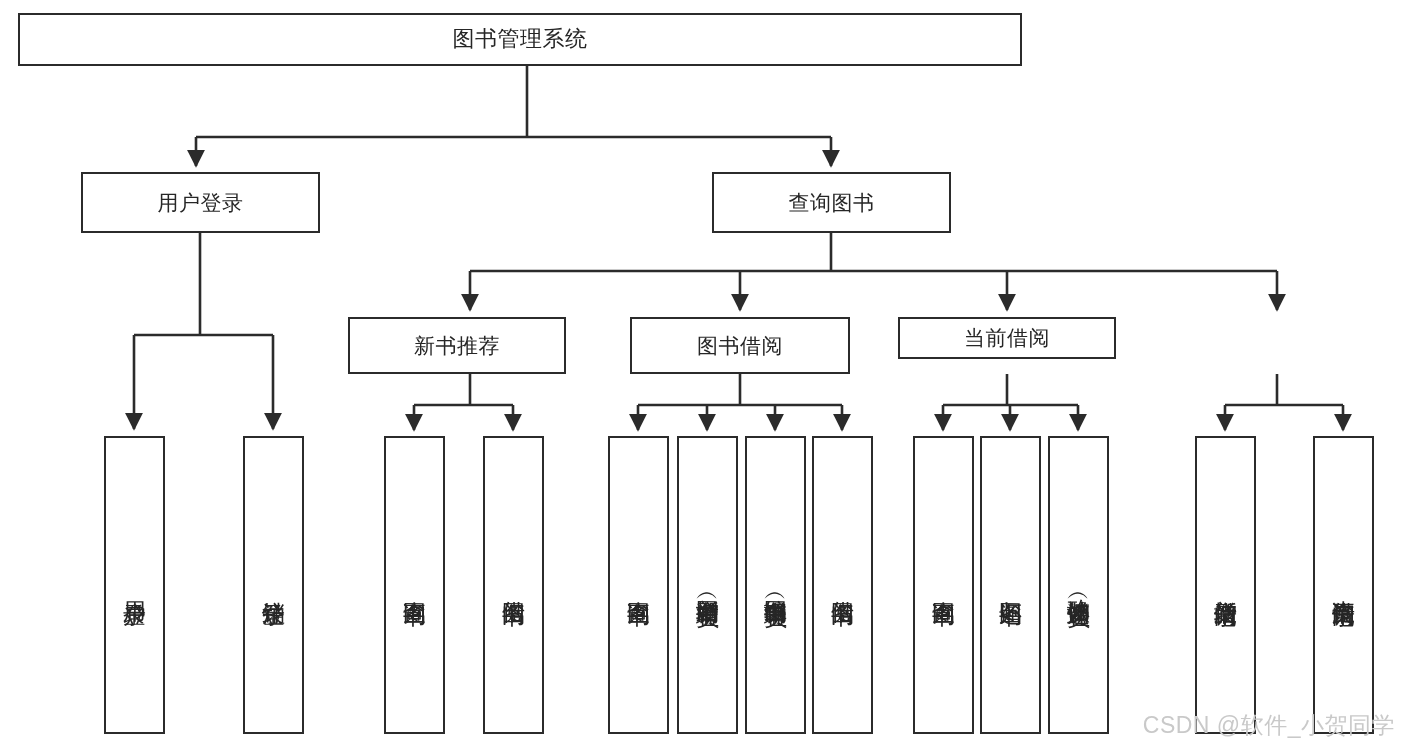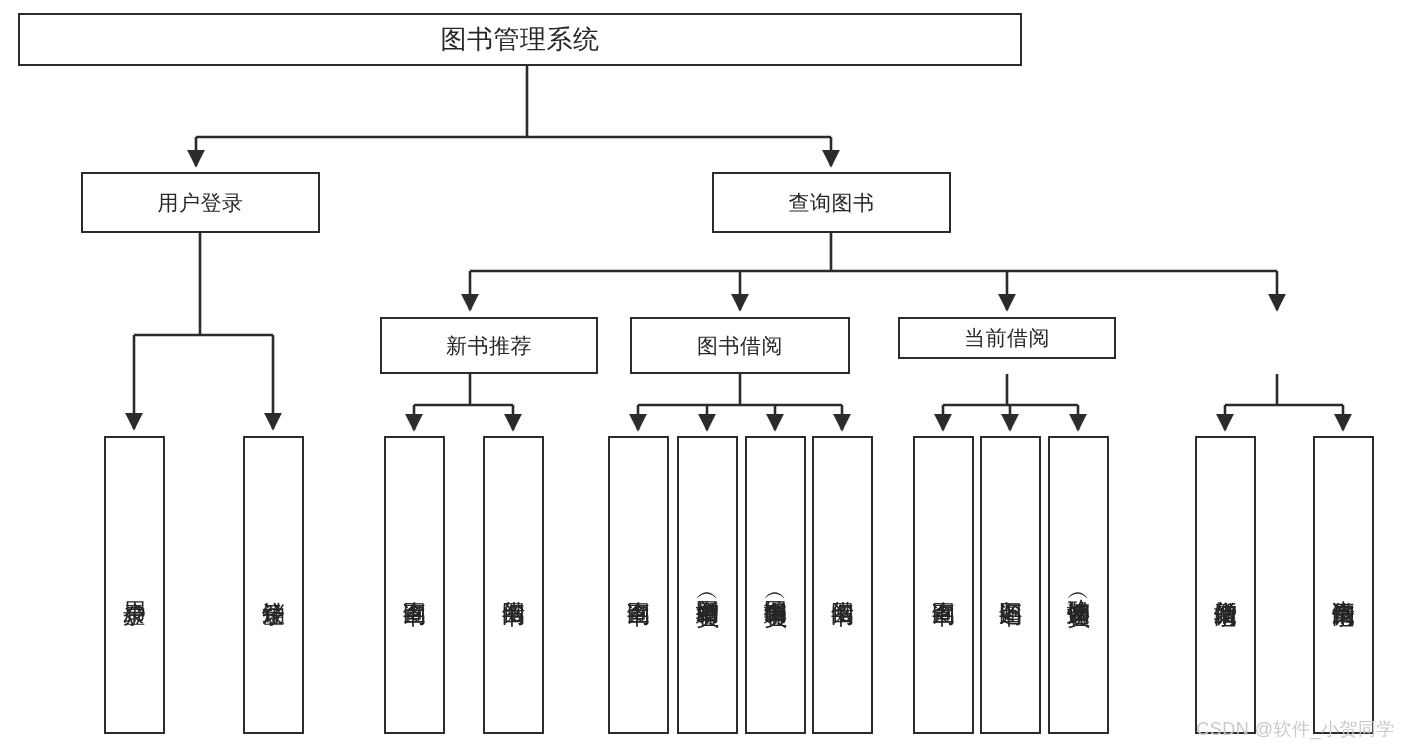--- a/index.html
+++ b/index.html
@@ -6,33 +6,33 @@
   body{width:1405px;height:747px;position:relative;overflow:hidden;
        font-family:"Liberation Sans","DejaVu Sans",sans-serif;color:#1a1a1a;}
   #canvas{position:absolute;left:0;top:0;width:1405px;height:747px;}
   svg.lines{position:absolute;left:0;top:0;width:1405px;height:747px;}
 
   .node{position:absolute;box-sizing:border-box;background:#ffffff;
         border:2px solid #2b2b2b;display:flex;align-items:center;justify-content:center;}
   .node .lbl{color:#262626;letter-spacing:0.5px;}
 
   .node.h .lbl{font-size:21px;line-height:1.1;white-space:nowrap;}
-  .node.root .lbl{font-size:26px;}
+  .node.root .lbl{font-size:22px;}
 
   .node.v{align-items:center;justify-content:center;}
   .node.v .lbl{
      writing-mode:vertical-rl;
      text-orientation:upright;
      font-size:23px;
      line-height:1.18;
      letter-spacing:1px;
      white-space:nowrap;
   }
 
-  .watermark{position:absolute;right:10px;bottom:6px;font-size:18px;color:#c9c9c9;
+  .watermark{position:absolute;right:10px;bottom:6px;font-size:23px;color:#c9c9c9;
              letter-spacing:0.5px;white-space:nowrap;margin-top:32px;}
 </style>
 </head>
 <body>
 
 <div id="canvas">
 
   <svg class="lines" viewBox="0 0 1405 747" xmlns="http://www.w3.org/2000/svg">
     <defs>
       <marker id="arrow" viewBox="0 0 10 10" refX="9" refY="5" markerWidth="7" markerHeight="7" orient="auto-start-reverse">
@@ -88,21 +88,21 @@
     <span class="lbl">图书管理系统</span>
   </div>
 
   <div class="node h" style="left:81px;top:172px;width:239px;height:61px;">
     <span class="lbl">用户登录</span>
   </div>
   <div class="node h" style="left:712px;top:172px;width:239px;height:61px;">
     <span class="lbl">查询图书</span>
   </div>
 
-  <div class="node h" style="left:380px;top:317px;width:218px;height:57px;">
+  <div class="node h" style="left:348px;top:317px;width:218px;height:57px;">
     <span class="lbl">新书推荐</span>
   </div>
   <div class="node h" style="left:630px;top:317px;width:220px;height:57px;">
     <span class="lbl">图书借阅</span>
   </div>
   <div class="node h" style="left:898px;top:317px;width:218px;height:42px;">
     <span class="lbl">当前借阅</span>
   </div>
 
   <div class="node v" style="left:104px;top:436px;width:61px;height:298px;">

